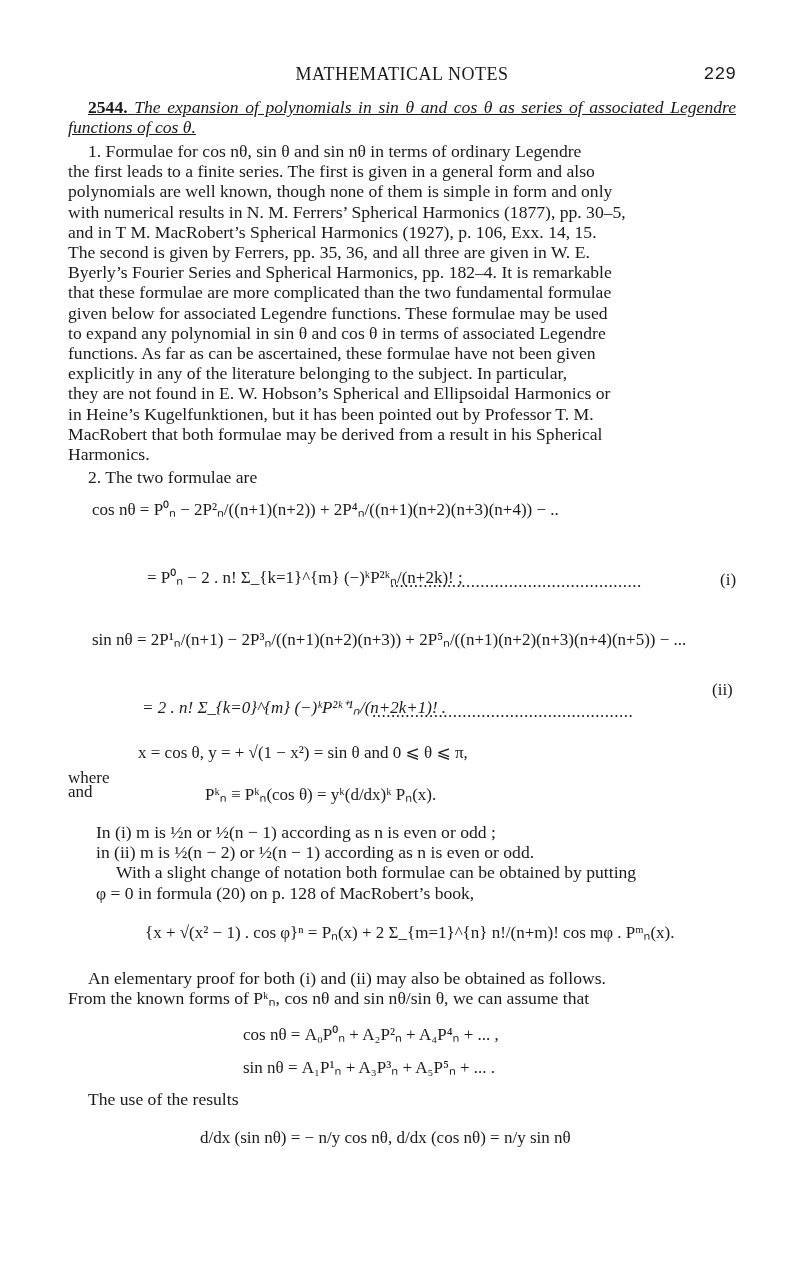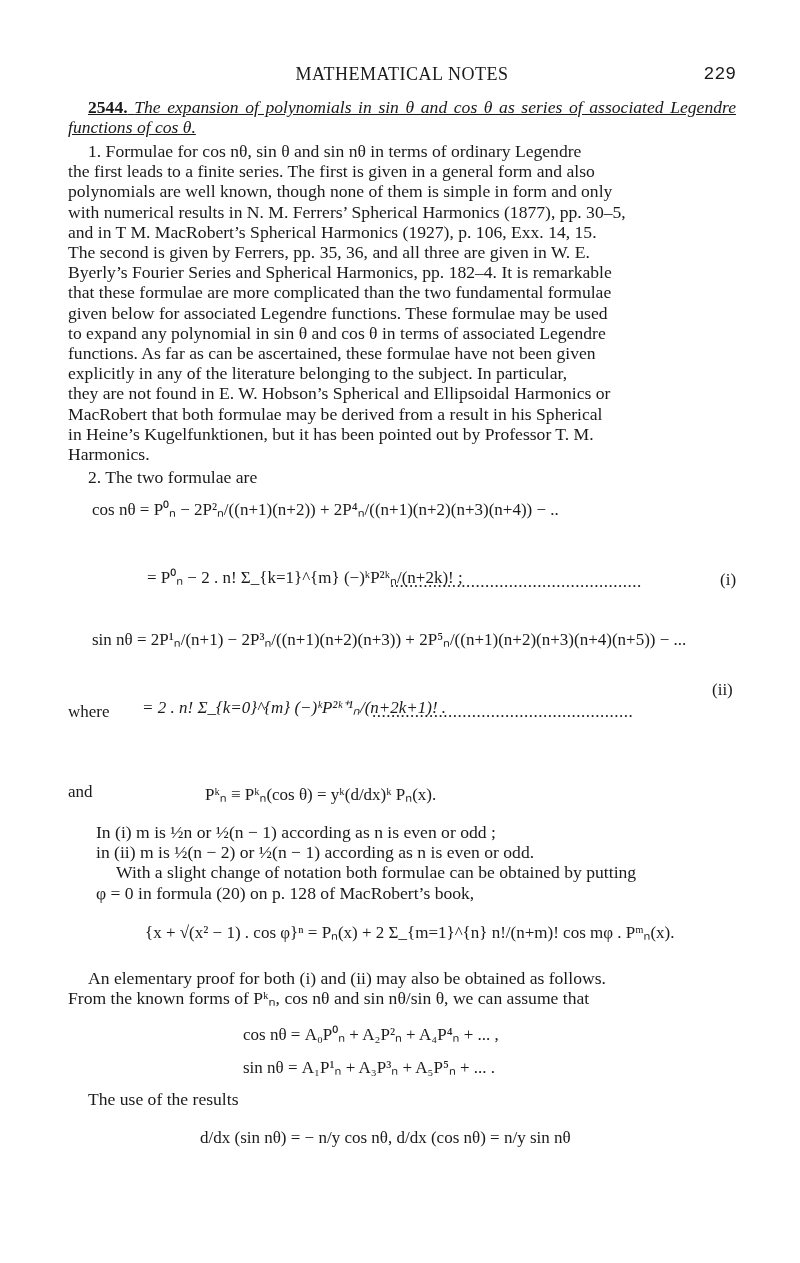--- a/index.html
+++ b/index.html
@@ -41,22 +41,22 @@
     <div>with numerical results in N. M. Ferrers’ Spherical Harmonics (1877), pp. 30–5,</div>
     <div>and in T  M. MacRobert’s Spherical Harmonics (1927), p. 106, Exx. 14, 15.</div>
     <div>The second is given by Ferrers, pp. 35, 36, and all three are given in W. E.</div>
     <div>Byerly’s Fourier Series and Spherical Harmonics, pp. 182–4.  It is remarkable</div>
     <div>that these formulae are more complicated than the two fundamental formulae</div>
     <div>given below for associated Legendre functions.  These formulae may be used</div>
     <div>to expand any polynomial in sin θ and cos θ in terms of associated Legendre</div>
     <div>functions.  As far as can be ascertained, these formulae have not been given</div>
     <div>explicitly in any of the literature belonging to the subject.  In particular,</div>
     <div>they are not found in E. W. Hobson’s Spherical and Ellipsoidal Harmonics or</div>
+    <div>in Heine’s Kugelfunktionen, but it has been pointed out by Professor T. M.</div>
     <div>MacRobert that both formulae may be derived from a result in his Spherical</div>
-    <div>in Heine’s Kugelfunktionen, but it has been pointed out by Professor T. M.</div>
     <div>Harmonics.</div>
   </div>
 
   <div class="txt" style="top:467px;">
     <div class="indent">2. The two formulae are</div>
   </div>
 
   <div class="eq" style="left:92px; top:497px;">
     <span>cos nθ</span>
     <span>= P⁰ₙ − 2P²ₙ/((n+1)(n+2)) + 2P⁴ₙ/((n+1)(n+2)(n+3)(n+4)) − ..</span>
@@ -68,21 +68,22 @@
 
   <div class="eq" style="left:92px; top:627px;">
     <span>sin nθ</span>
     <span>= 2P¹ₙ/(n+1) − 2P³ₙ/((n+1)(n+2)(n+3)) + 2P⁵ₙ/((n+1)(n+2)(n+3)(n+4)(n+5)) − ...</span>
   </div>
 
   <div class="eq" style="left:142px; top:695px;font-style:italic;">= 2 . n! Σ_{k=0}^{m} (−)ᵏP²ᵏ⁺¹ₙ/(n+2k+1)! .</div>
   <div class="dots" style="left:372px; top:702px;">.......................................................</div>
   <div class="eqno" style="left:712px; top:680px;">(ii)</div>
 
-  <div class="eq" style="left:68px; top:702px;text-align:center;">where</div>
+  <div class="eq" style="left:68px; top:768px;text-align:center;">where</div>
+  <div class="eq" style="left:138px; top:742px;">x = cos θ,  y = + √(1 − x²) = sin θ  and  0 ⩽ θ ⩽ π,</div>
 
   <div class="eq" style="left:68px; top:782px;">and</div>
   <div class="eq" style="left:205px; top:782px;">Pᵏₙ ≡ Pᵏₙ(cos θ) = yᵏ(d/dx)ᵏ Pₙ(x).</div>
 
   <div class="txt" style="top:822px;margin-left:28px;">
     <div>In  (i) m is ½n or ½(n − 1) according as n is even or odd ;</div>
     <div>in  (ii) m is ½(n − 2) or ½(n − 1) according as n is even or odd.</div>
     <div class="indent">With a slight change of notation both formulae can be obtained by putting</div>
     <div>φ = 0 in formula (20) on p. 128 of MacRobert’s book,</div>
   </div>

